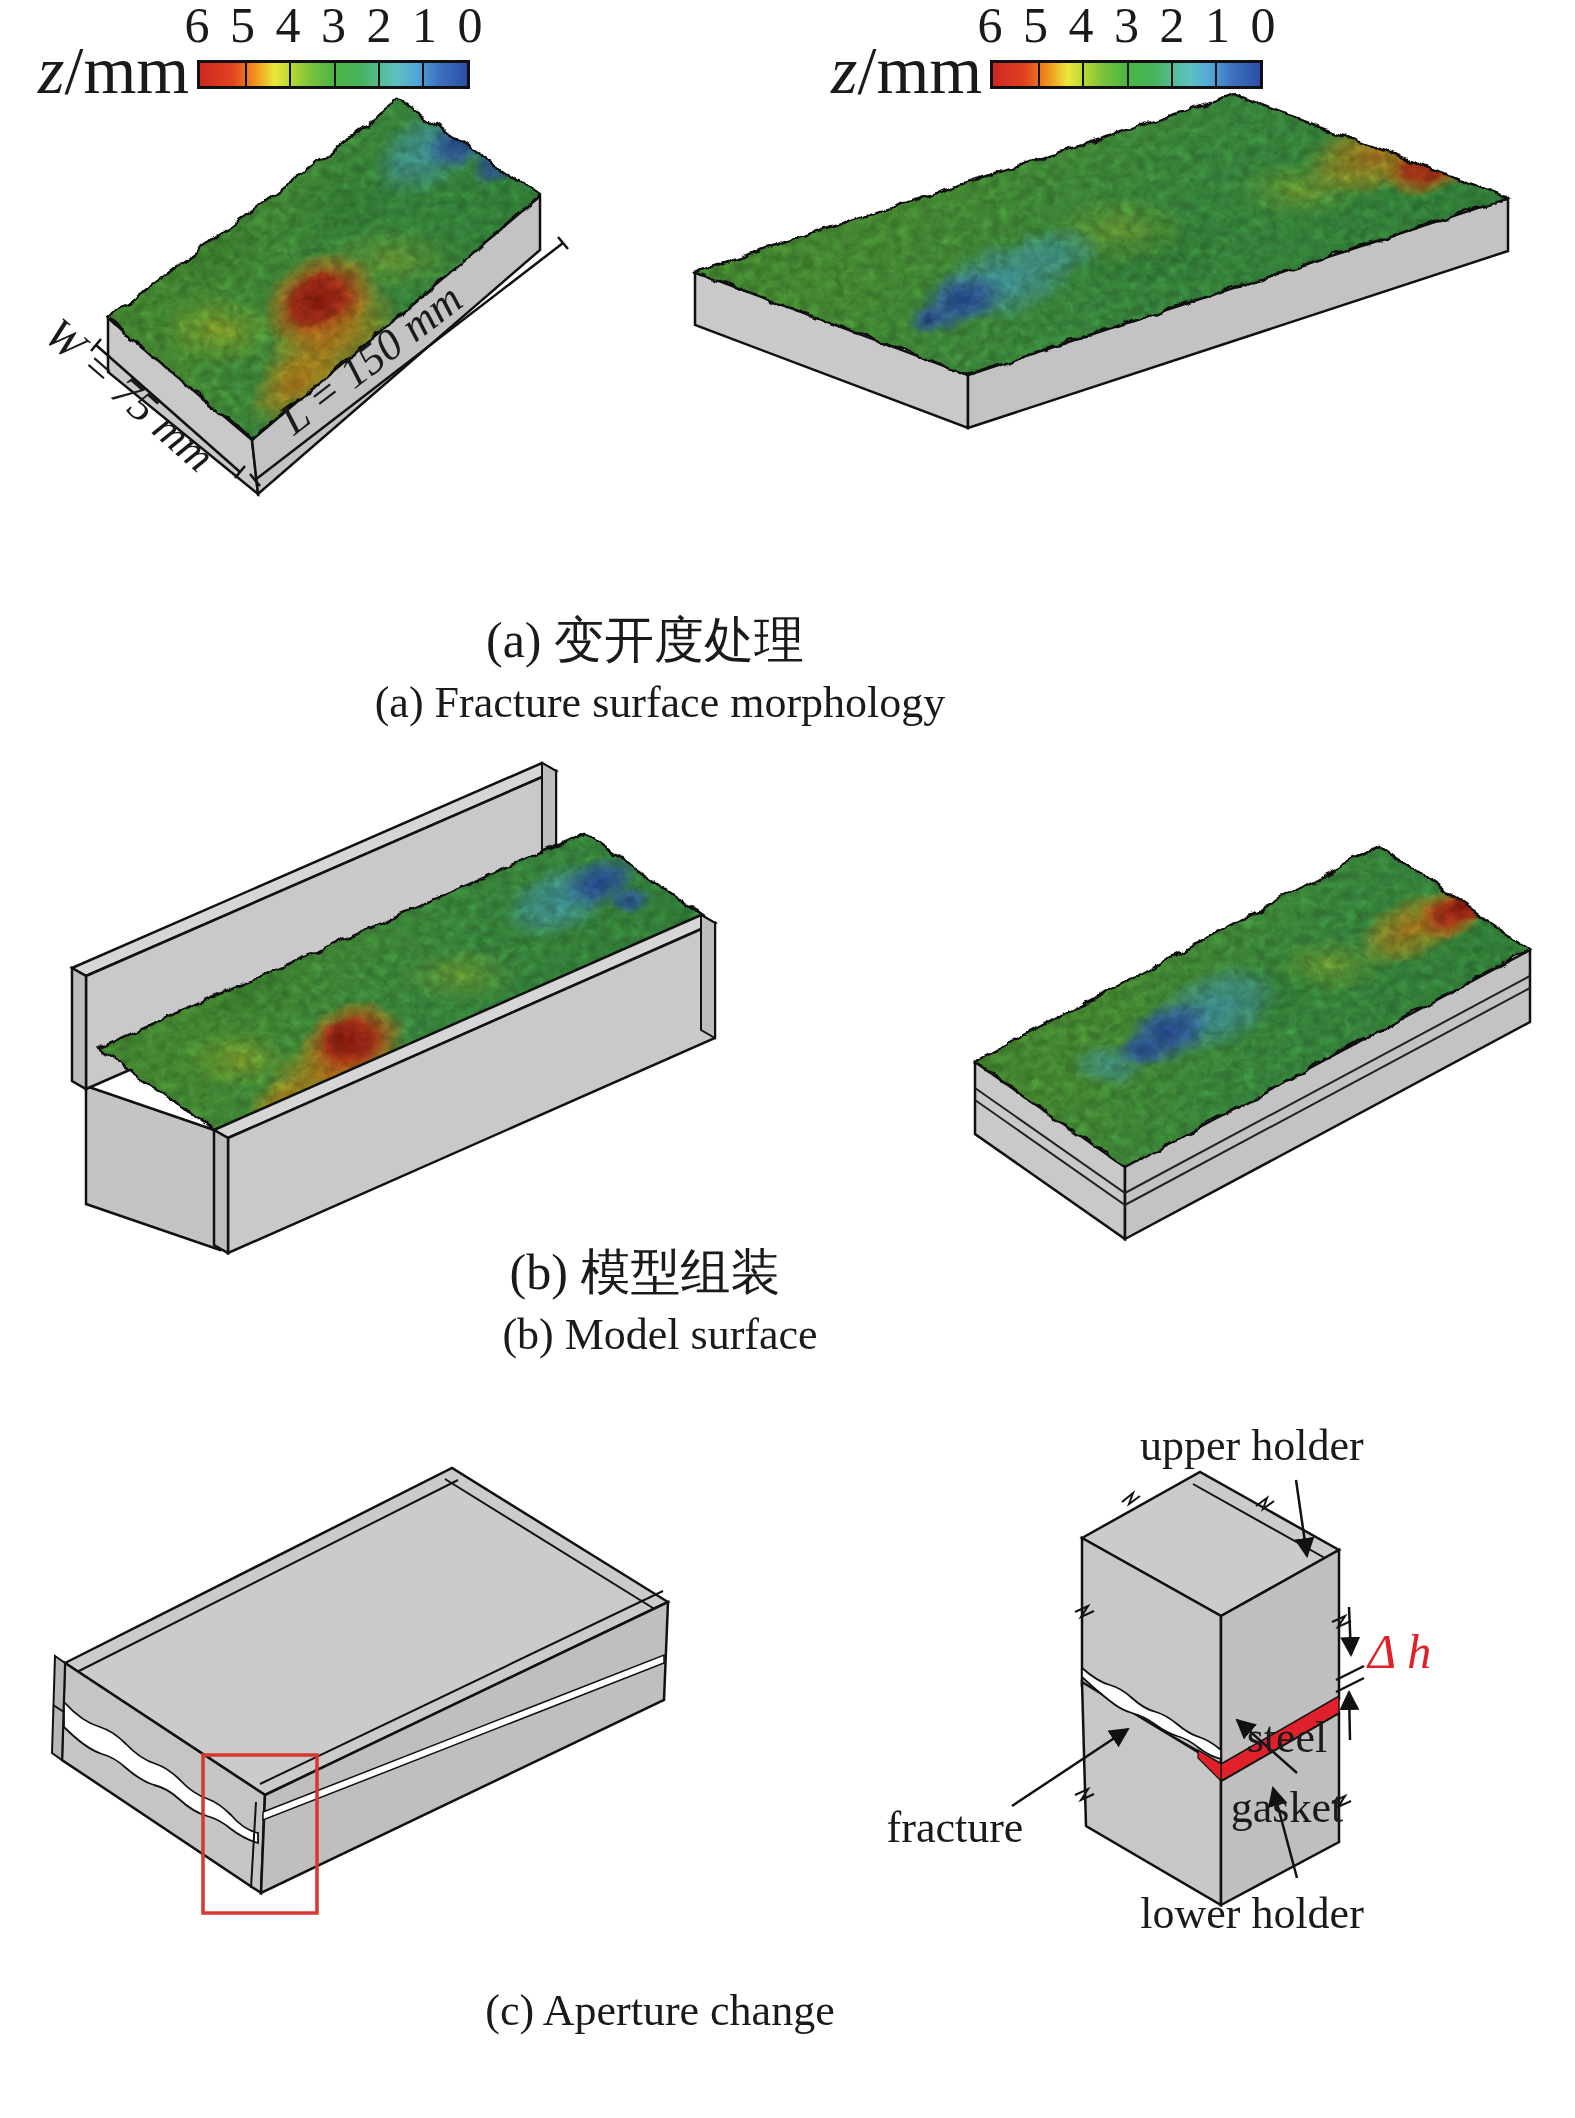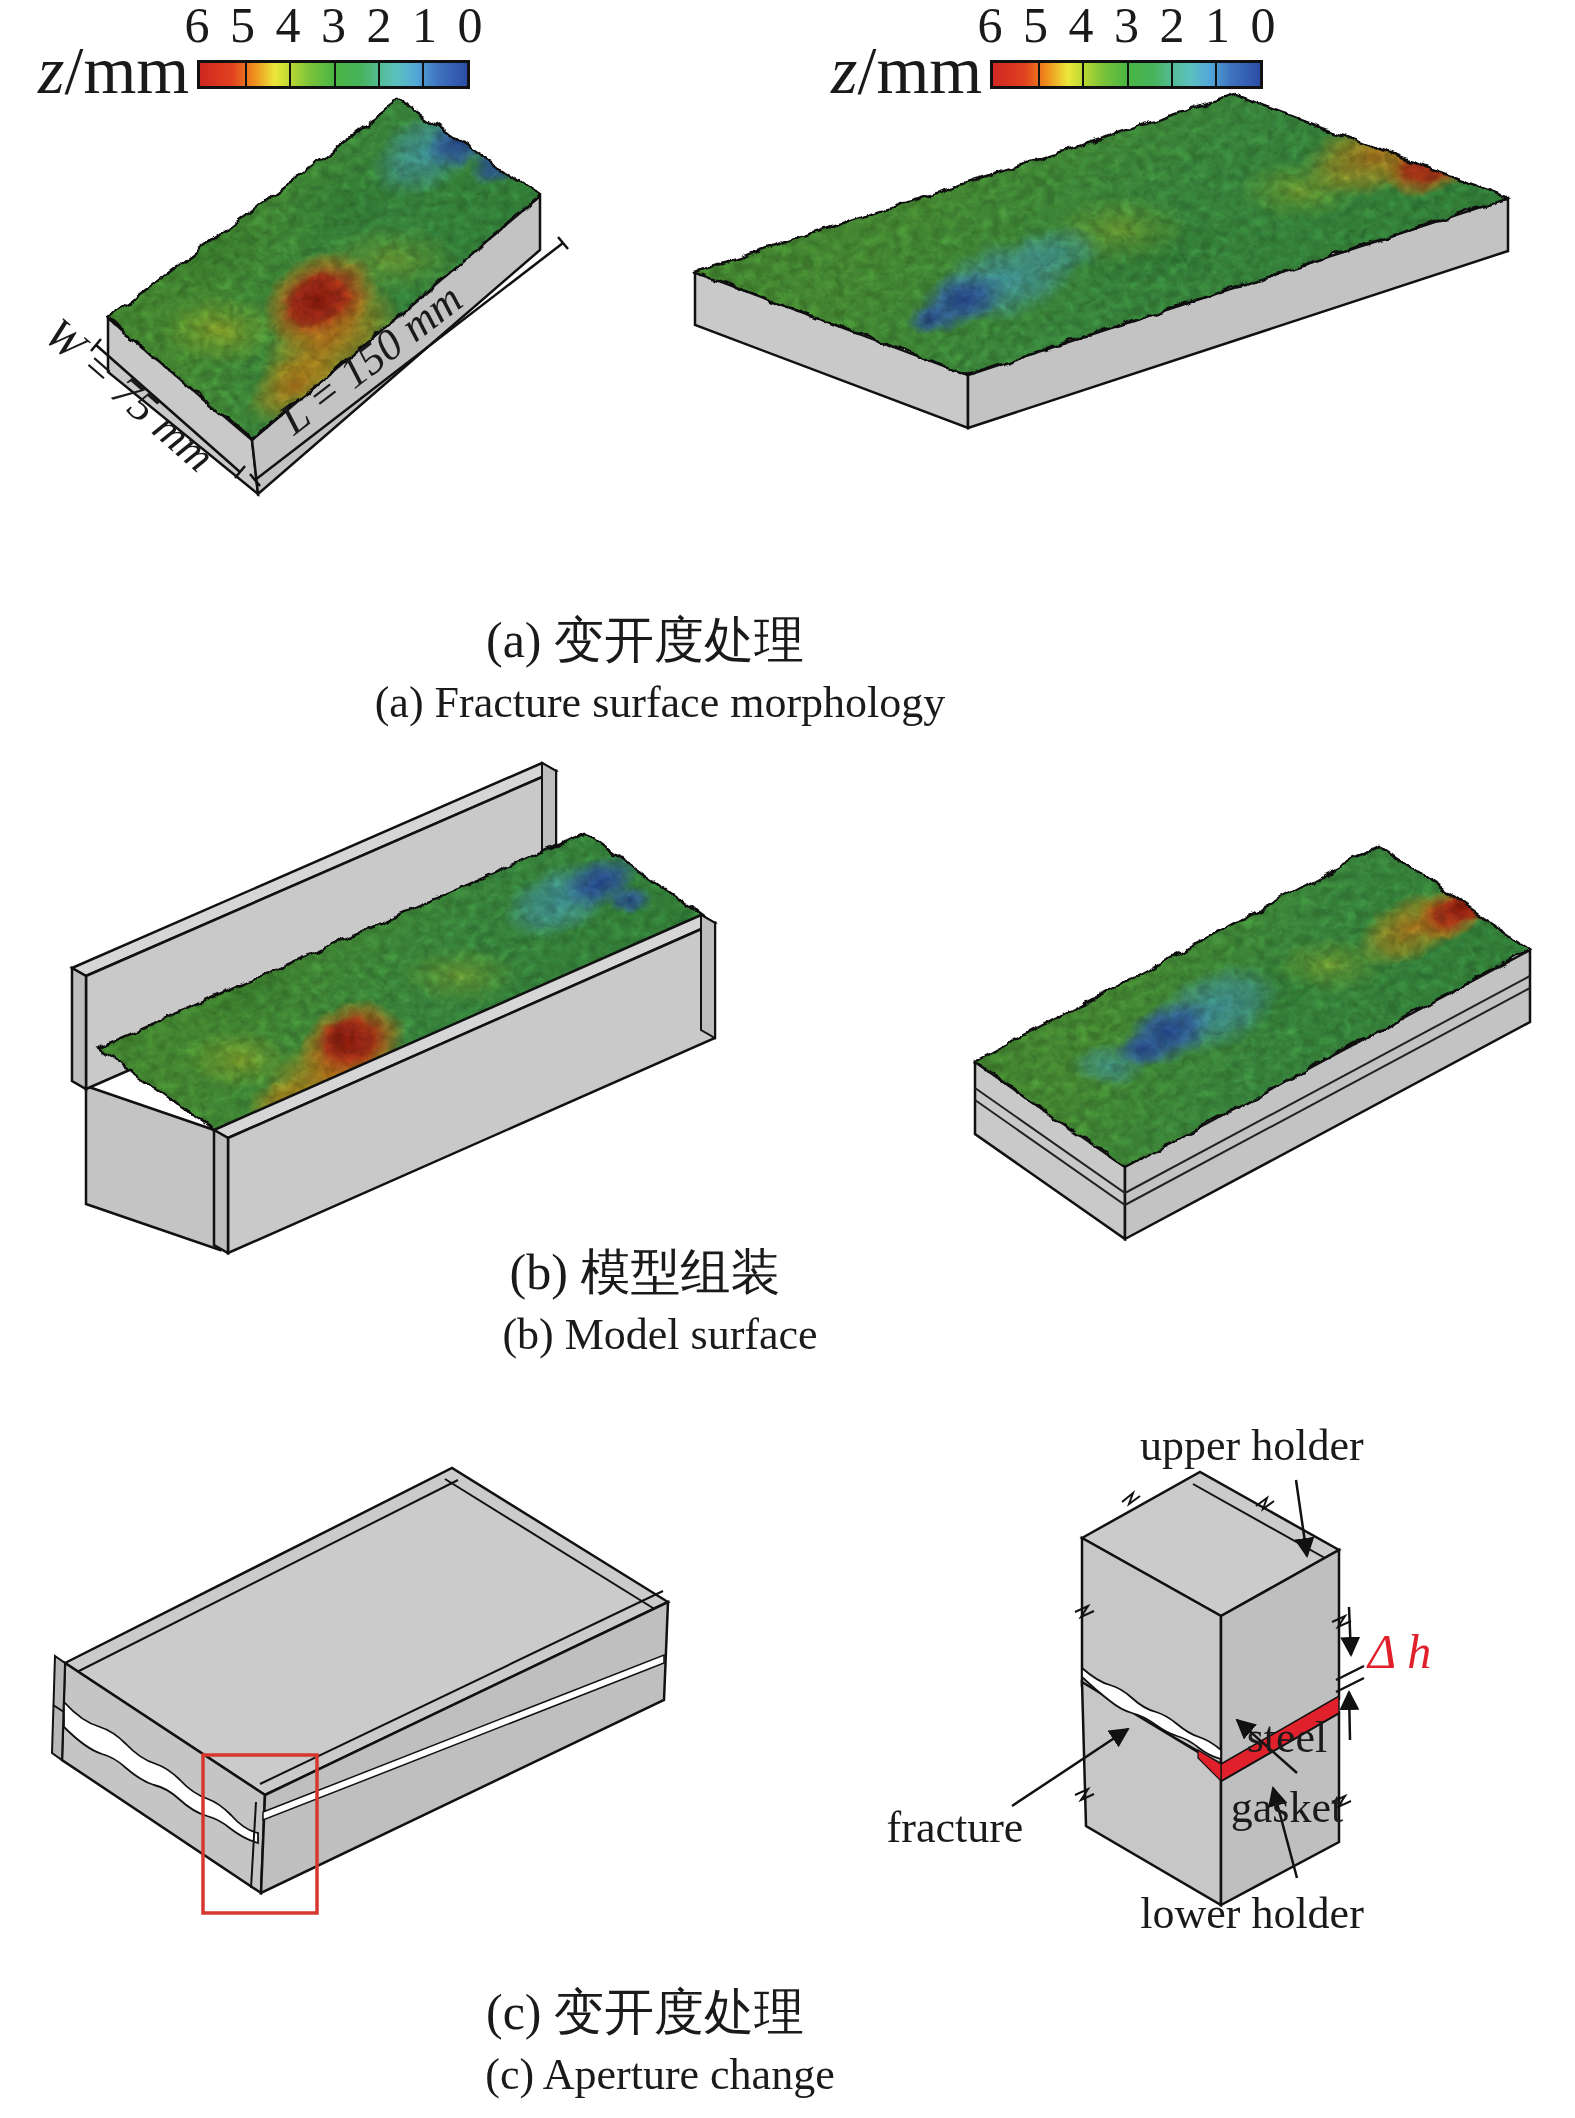--- a/index.html
+++ b/index.html
@@ -310,17 +310,16 @@
 
   <div class="caption" style="top:608px;">
     <div class="cap-zh">(a) 变开度处理</div>
     <div class="cap-en">(a) Fracture surface morphology</div>
   </div>
   <div class="caption" style="top:1240px;text-align:center;">
     <div class="cap-zh">(b) 模型组装</div>
     <div class="cap-en">(b) Model surface</div>
   </div>
   <div class="caption" style="top:1980px;">
-    <div class="cap-zh">(c) 变开度处理</div>
     <div class="cap-en">(c) Aperture change</div>
   </div>
 
 </div>
 
 </body></html>

